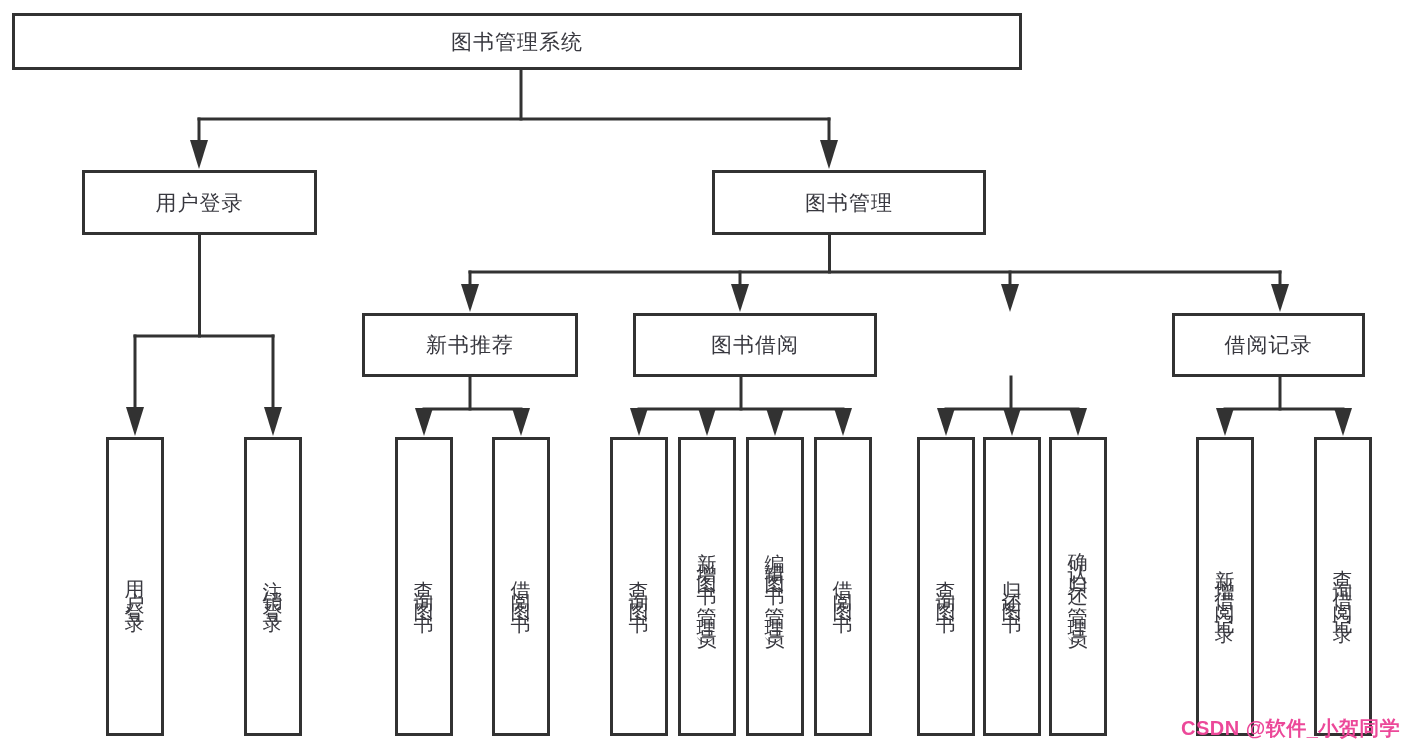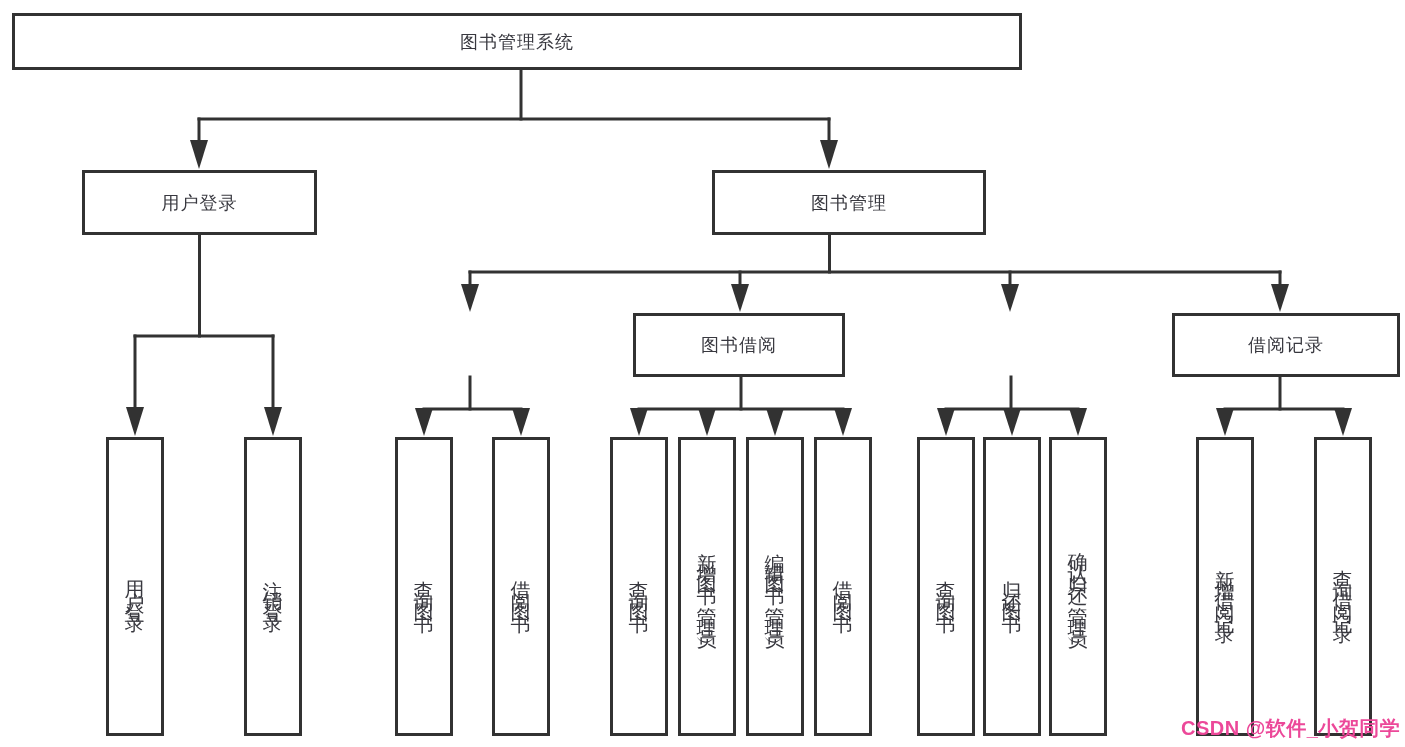--- a/index.html
+++ b/index.html
@@ -25,44 +25,44 @@
     box-sizing: border-box;
     background: #ffffff;
     border: 3px solid #323232;
     color: #38383f;
     display: flex;
     align-items: center;
     justify-content: center;
     z-index: 1;
   }
 
-  .h-node { font-size: 18px; letter-spacing: 1px; white-space: nowrap; }
+  .h-node { font-size: 21px; letter-spacing: 1px; white-space: nowrap; }
 
   .v-node {
     top: 437px;
     width: 58px;
     height: 299px;
     font-size: 20px;
     line-height: 1;
   }
   .v-node span {
     writing-mode: vertical-rl;
     text-orientation: mixed;
     letter-spacing: 11px;
     display: block;
   }
 
   
   #root      { left: 12px;   top: 13px;  width: 1010px; height: 57px; }
   #n-user    { left: 82px;   top: 170px; width: 235px;  height: 65px; }
   #n-book    { left: 712px;  top: 170px; width: 274px;  height: 65px; }
   #n-l3-1    { left: 362px;  top: 313px; width: 216px;  height: 64px; }
-  #n-l3-2    { left: 633px;  top: 313px; width: 212px;  height: 64px; }
+  #n-l3-2    { left: 633px;  top: 313px; width: 244px;  height: 64px; }
   #n-l3-3    { left: 903px;  top: 313px; width: 216px;  height: 64px; }
-  #n-l3-4    { left: 1172px; top: 313px; width: 228px;  height: 64px; justify-content: center; }
+  #n-l3-4    { left: 1172px; top: 313px; width: 193px;  height: 64px; justify-content: center; }
 
   #lf-0  { left: 106px;  }
   #lf-1  { left: 244px;  }
   #lf-2  { left: 395px;  }
   #lf-3  { left: 492px;  }
   #lf-4  { left: 610px;  }
   #lf-5  { left: 678px;  }
   #lf-6  { left: 746px;  }
   #lf-7  { left: 814px;  }
   #lf-8  { left: 917px;  }
@@ -147,20 +147,23 @@
     <span>图书管理系统</span>
   </div>
 
   <div class="node h-node" id="n-user">
     <span>用户登录</span>
   </div>
   <div class="node h-node" id="n-book">
     <span>图书管理</span>
   </div>
 
+  <div class="node h-node" id="n-l3-1">
+    <span>新书推荐</span>
+  </div>
   <div class="node h-node" id="n-l3-2">
     <span>图书借阅</span>
   </div>
   <div class="node h-node" id="n-l3-4">
     <span>借阅记录</span>
   </div>
 
   <div class="node v-node" id="lf-0">
     <span>用户登录</span>
   </div>

